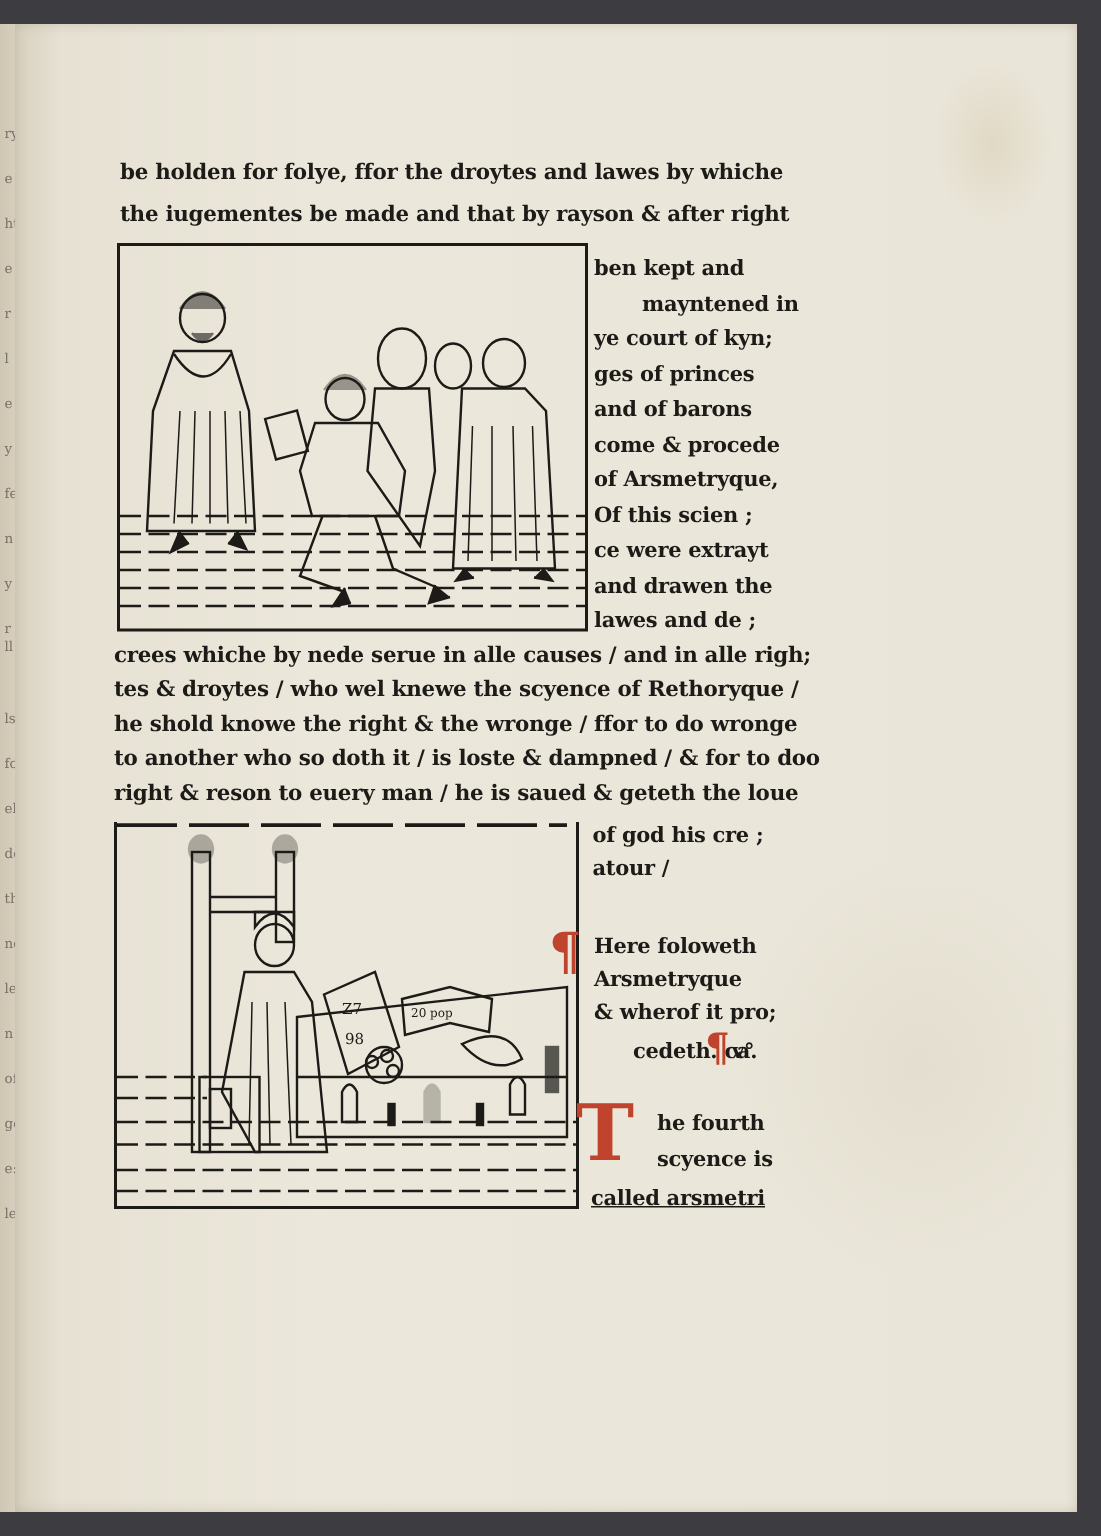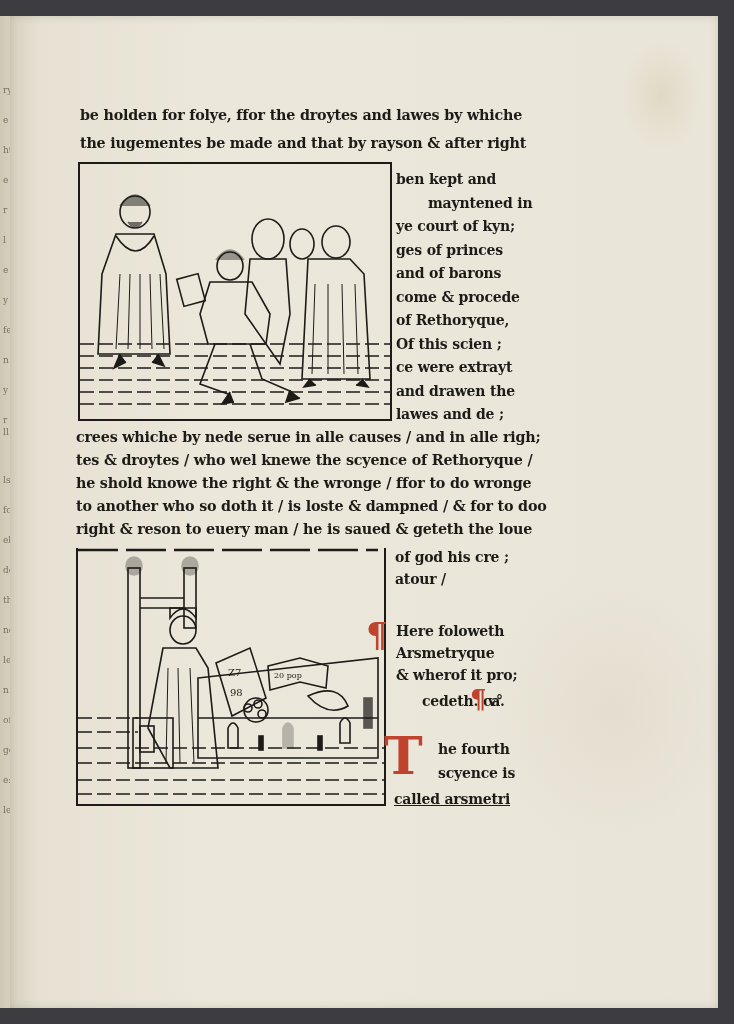--- a/index.html
+++ b/index.html
@@ -137,21 +137,21 @@
   </svg>
 </div>
 
 <div id="rc1">
     <div class="bl col-line" style="left: 396px; top: 168px;">ben kept and</div>
     <div class="bl col-line" style="left: 396px; top: 191.5px; margin-left: 32px;">mayntened in</div>
     <div class="bl col-line" style="left: 396px; top: 215px;">ye court of kyn;</div>
     <div class="bl col-line" style="left: 396px; top: 238.5px;">ges of princes</div>
     <div class="bl col-line" style="left: 396px; top: 262px;">and of barons</div>
     <div class="bl col-line" style="left: 396px; top: 285.5px;">come &amp; procede</div>
-    <div class="bl col-line" style="left: 396px; top: 309px;">of Rethoryque,</div>
+    <div class="bl col-line" style="left: 396px; top: 309px;">of Arsmetryque,</div>
     <div class="bl col-line" style="left: 396px; top: 332.5px;">Of this scien ;</div>
     <div class="bl col-line" style="left: 396px; top: 356px; text-align: center;">ce were extrayt</div>
     <div class="bl col-line" style="left: 396px; top: 379.5px;">and drawen the</div>
     <div class="bl col-line" style="left: 396px; top: 403px;">lawes and de ;</div>
   </div>
 
 <div id="fl">
     <div class="bl" style="left: 76px; top: 426px;">crees whiche by nede serue in alle causes / and in alle righ;</div>
     <div class="bl" style="left: 76px; top: 449px;">tes &amp; droytes / who wel knewe the scyence of Rethoryque /</div>
     <div class="bl" style="left: 76px; top: 472px;">he shold knowe the right &amp; the wronge / ffor to do wronge</div>

